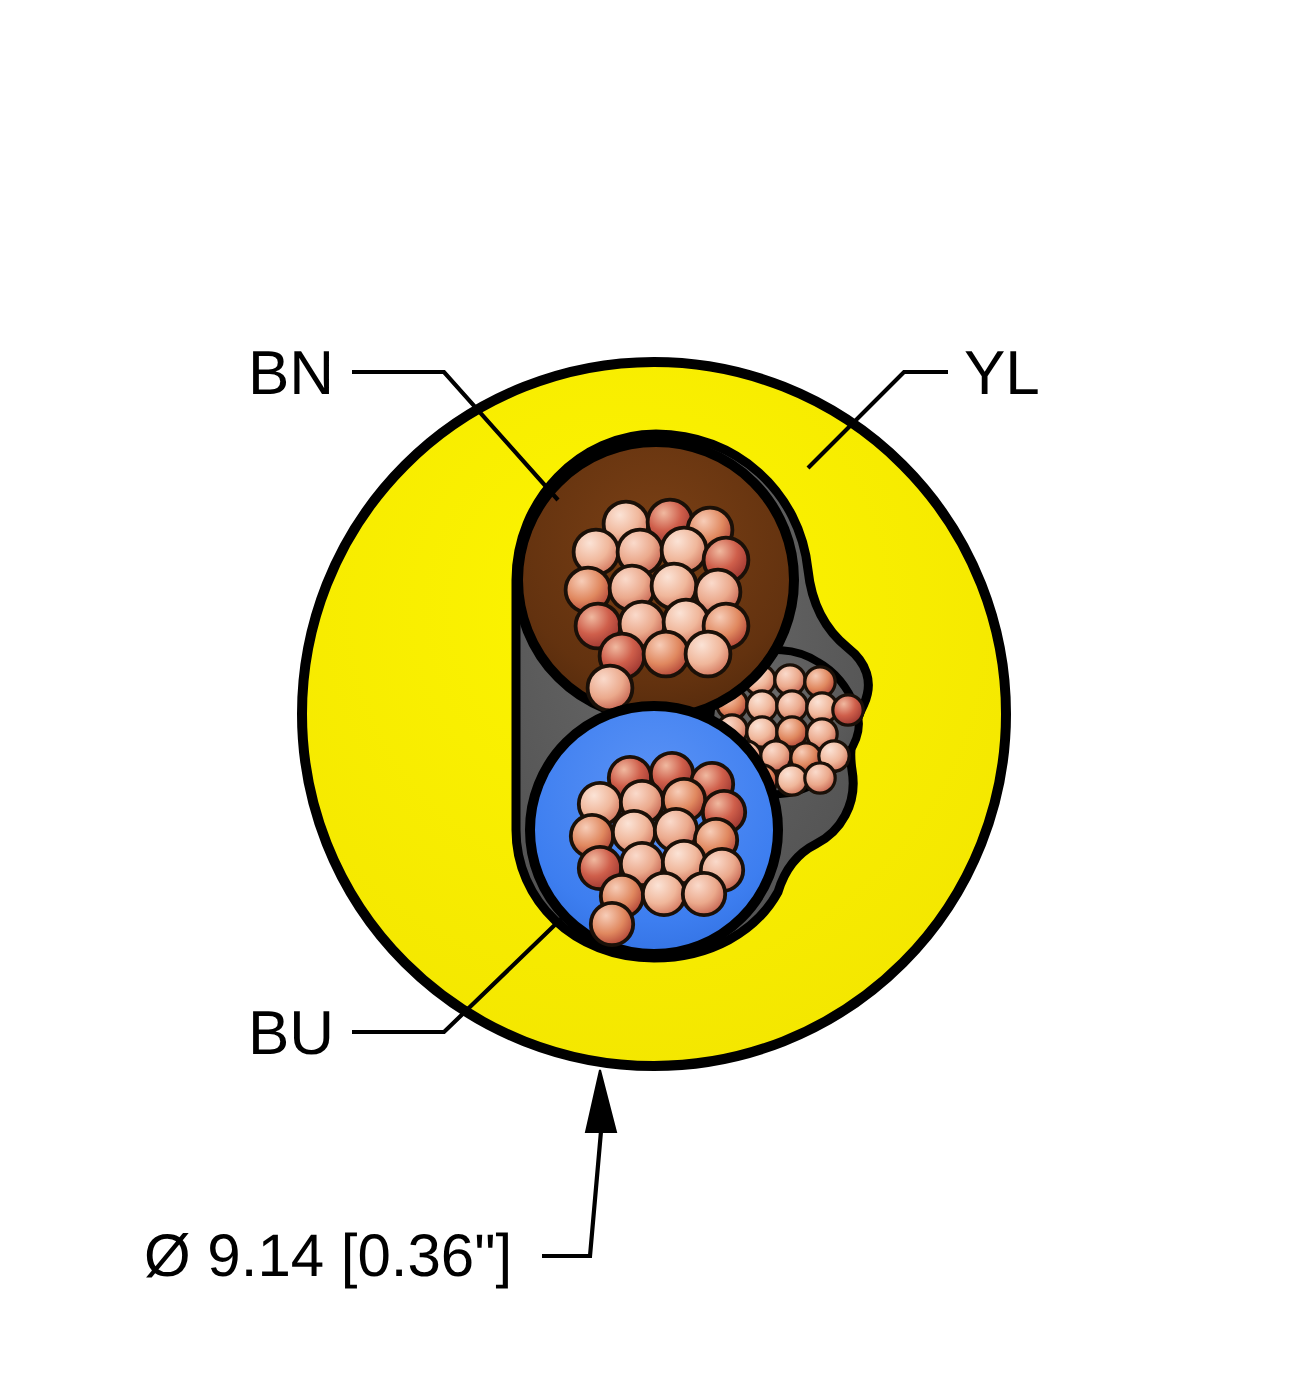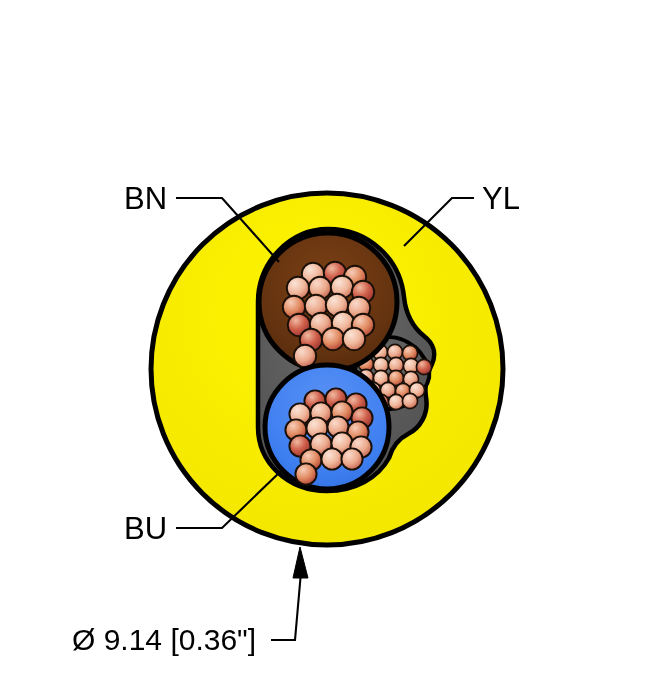--- a/index.html
+++ b/index.html
@@ -11,21 +11,21 @@
   body {
     width: 653px;
     height: 700px;
     font-family: "Liberation Sans", sans-serif;
     position: relative;
     overflow: hidden;
   }
   #diagram-root {
     position: absolute;
     left: 0;
-    top: 16px;
+    top: 4px;
     width: 653px;
     height: 609px;
   }
   svg.figure {
     display: block;
     width: 653px;
     height: 700px;
   }
   .lbl {
     font-family: "Liberation Sans", sans-serif;

